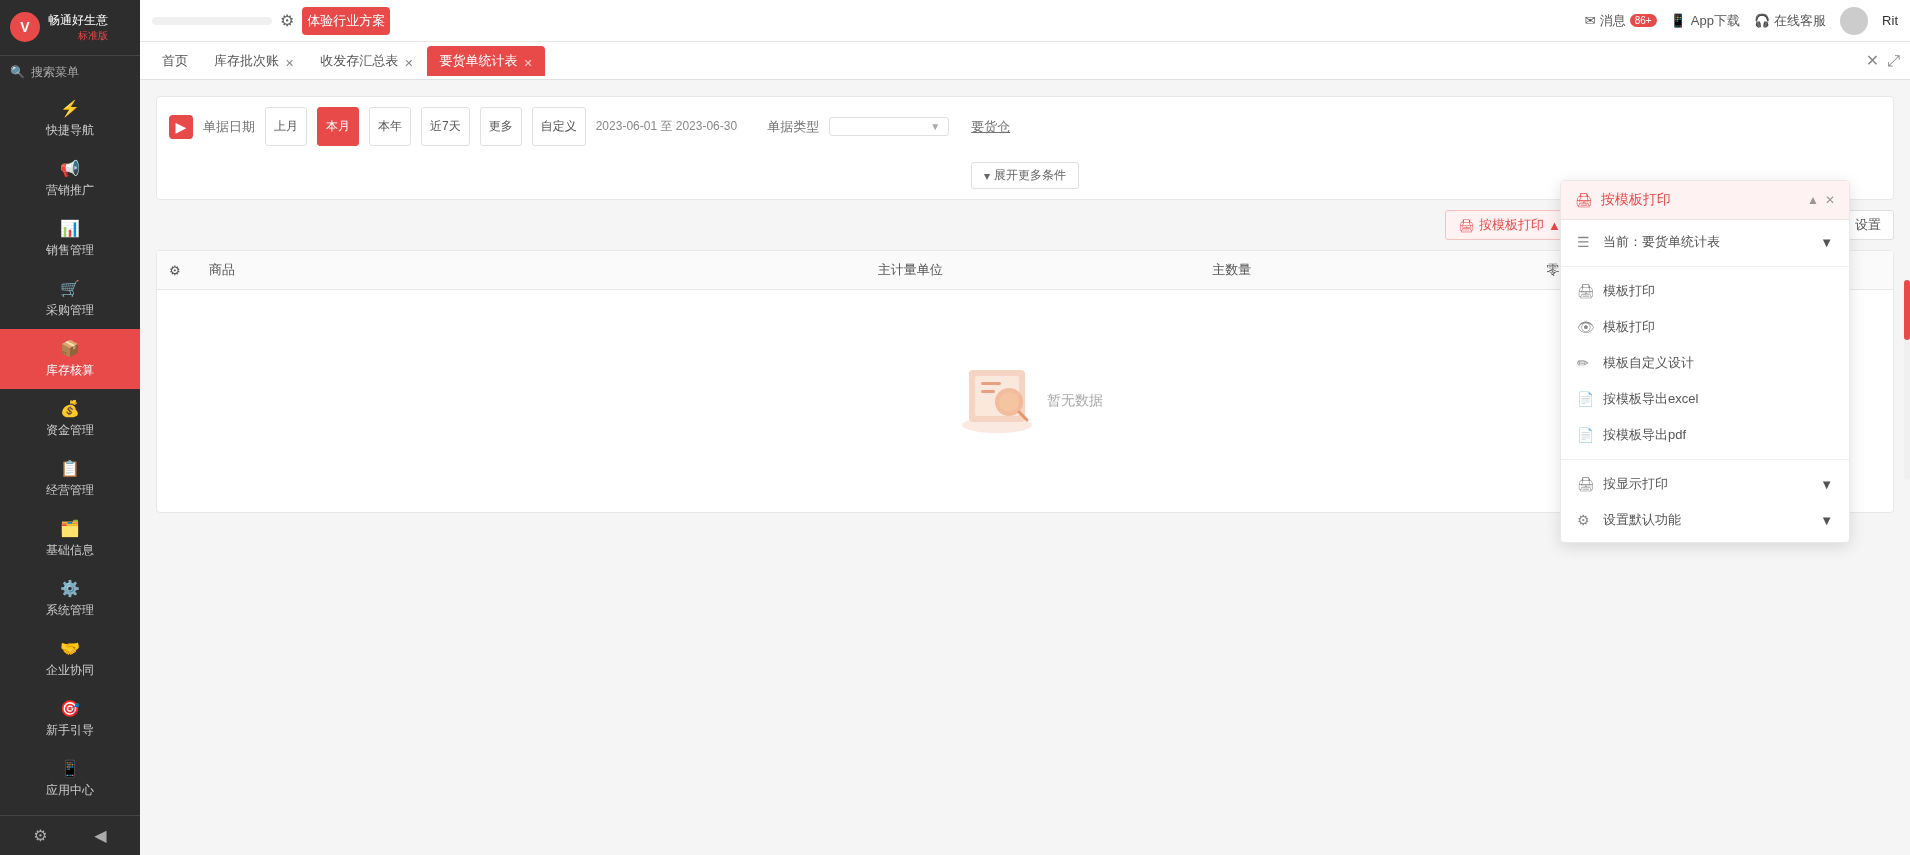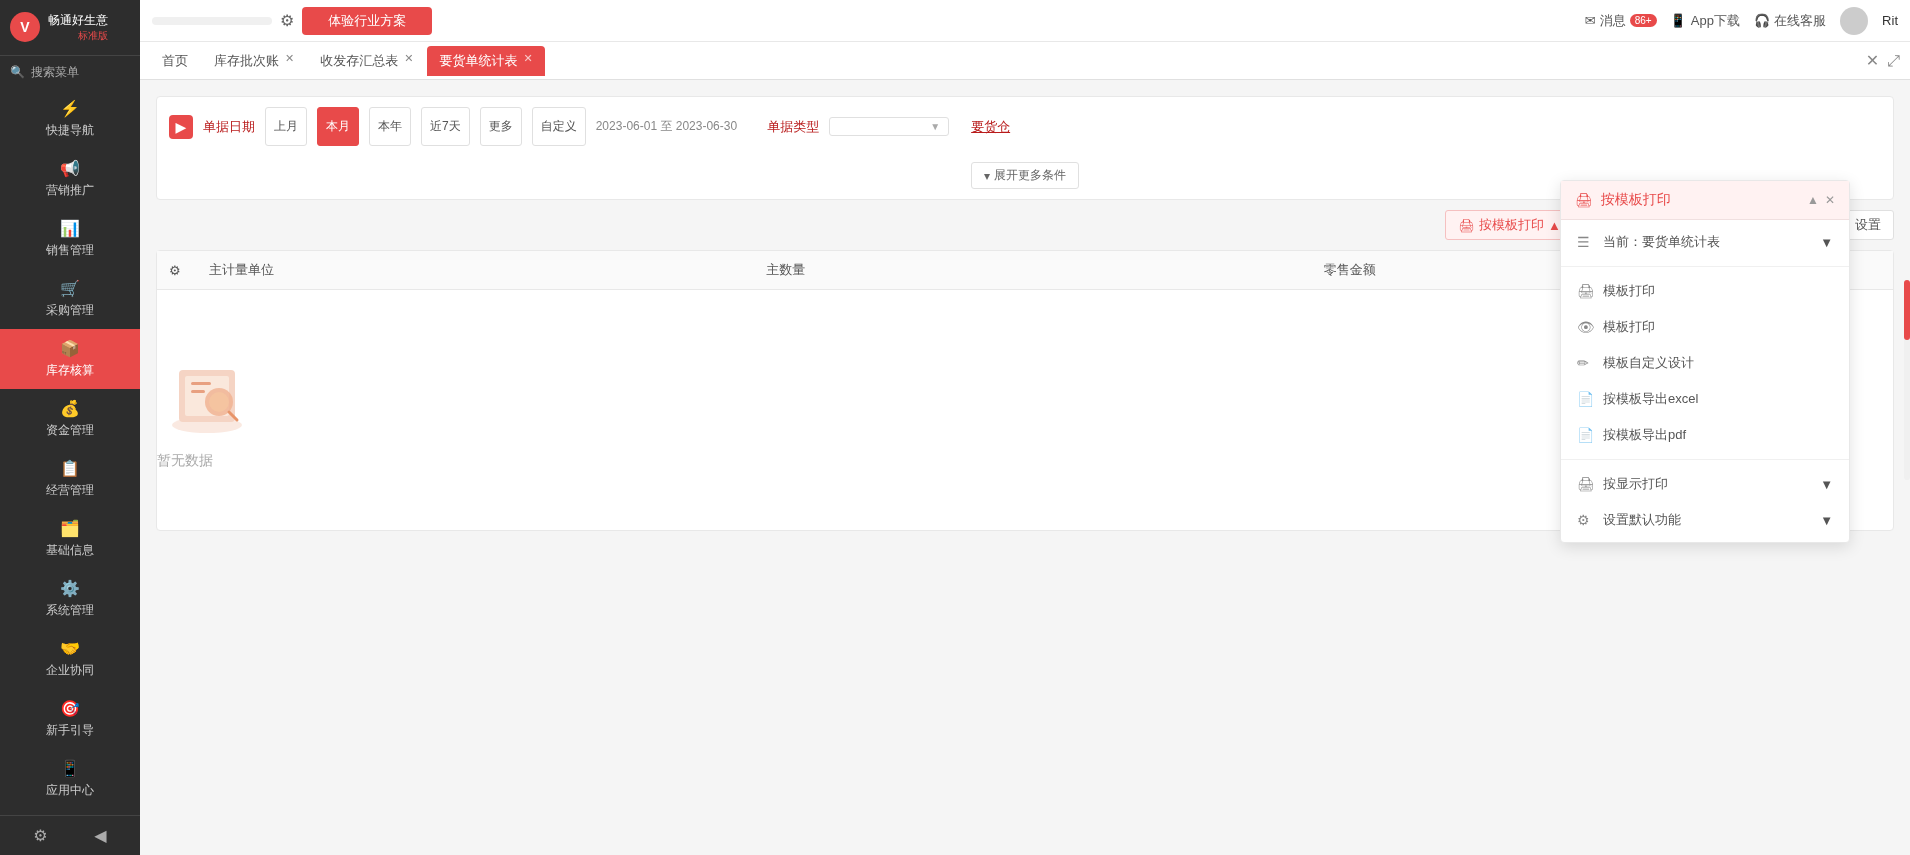--- a/index.html
+++ b/index.html
@@ -98,21 +98,21 @@
       font-size: 12px;
       color: #999;
       width: 120px;
     }
     .topbar-gear { font-size: 16px; color: #666; cursor: pointer; }
     .topbar-btn-trial {
       background: #e84a4a;
       color: #fff;
       border: none;
       border-radius: 4px;
-      padding: 5px 26px;
+      padding: 5px 5px;
       font-size: 13px;
       cursor: pointer;
     }
     .topbar-right { display: flex; align-items: center; gap: 14px; }
     .topbar-right-item { display: flex; align-items: center; gap: 4px; font-size: 13px; color: #555; cursor: pointer; }
     .badge {
       background: #e84a4a;
       color: white;
       border-radius: 8px;
       font-size: 10px;
@@ -130,21 +130,21 @@
       height: 38px;
       background: #fff;
       display: flex;
       align-items: center;
       padding: 0 10px;
       border-bottom: 1px solid #e0e0e0;
       gap: 2px;
     }
     .tab {
       display: flex;
-      align-items: flex-start;
+      align-items: flex-end;
       padding: 6px 12px;
       font-size: 13px;
       cursor: pointer;
       color: #555;
       border-radius: 4px 4px 0 0;
       gap: 6px;
     }
     .tab.active { background: #e84a4a; color: #fff; }
     .tab-close { font-size: 11px; opacity: 0.7; }
     .tab-maximize { margin-left: auto; font-size: 16px; cursor: pointer; color: #888; }
@@ -183,21 +183,21 @@
       height: 24px;
       background: #e84a4a;
       color: white;
       border-radius: 4px;
       display: flex;
       align-items: center;
       justify-content: center;
       font-size: 14px;
       cursor: pointer;
     }
-    .filter-label { color: #b91c1c; font-size: 13px; }
+    .filter-label { color: #737373; font-size: 13px; }
     .date-btn {
       padding: 10px 8px;
       border: 1px solid #e0e0e0;
       border-radius: 3px;
       font-size: 12px;
       cursor: pointer;
       background: #fff;
       color: #555;
     }
     .date-btn.active {
@@ -285,22 +285,22 @@
     }
     .th-gear { width: 40px; }
     .th-product { flex: 2; }
     .th-unit { flex: 1; }
     .th-qty { flex: 1; }
     .th-amount { flex: 1; }
 
     
     .empty-state {
       display: flex;
-      flex-direction: column;
-      align-items: flex-start;
+      flex-direction: row;
+      align-items: center;
       justify-content: center;
       padding: 60px 0;
     }
     .empty-icon {
       width: 100px;
       height: 90px;
       margin-bottom: 12px;
     }
     .empty-text { font-size: 14px; color: #aaa; }
 
@@ -562,20 +562,21 @@
         <span>查询</span>
       </button>
       <button class="action-btn">
         <span>设置</span>
       </button>
     </div>
 
     <div class="data-table">
       <div class="table-header">
         <div class="th th-gear">⚙</div>
+        <div class="th th-product">商品</div>
         <div class="th th-unit">主计量单位</div>
         <div class="th th-qty">主数量</div>
         <div class="th th-amount">零售金额</div>
       </div>
 
       <div class="empty-state">
         <svg class="empty-icon" viewBox="0 0 100 90" xmlns="http://www.w3.org/2000/svg">
           <ellipse cx="50" cy="75" rx="35" ry="8" fill="#f5d4c4" opacity="0.5"></ellipse>
           <rect x="22" y="20" width="56" height="52" rx="4" fill="#f5d4c4"></rect>
           <rect x="28" y="26" width="44" height="40" rx="2" fill="#fae8dc"></rect>

